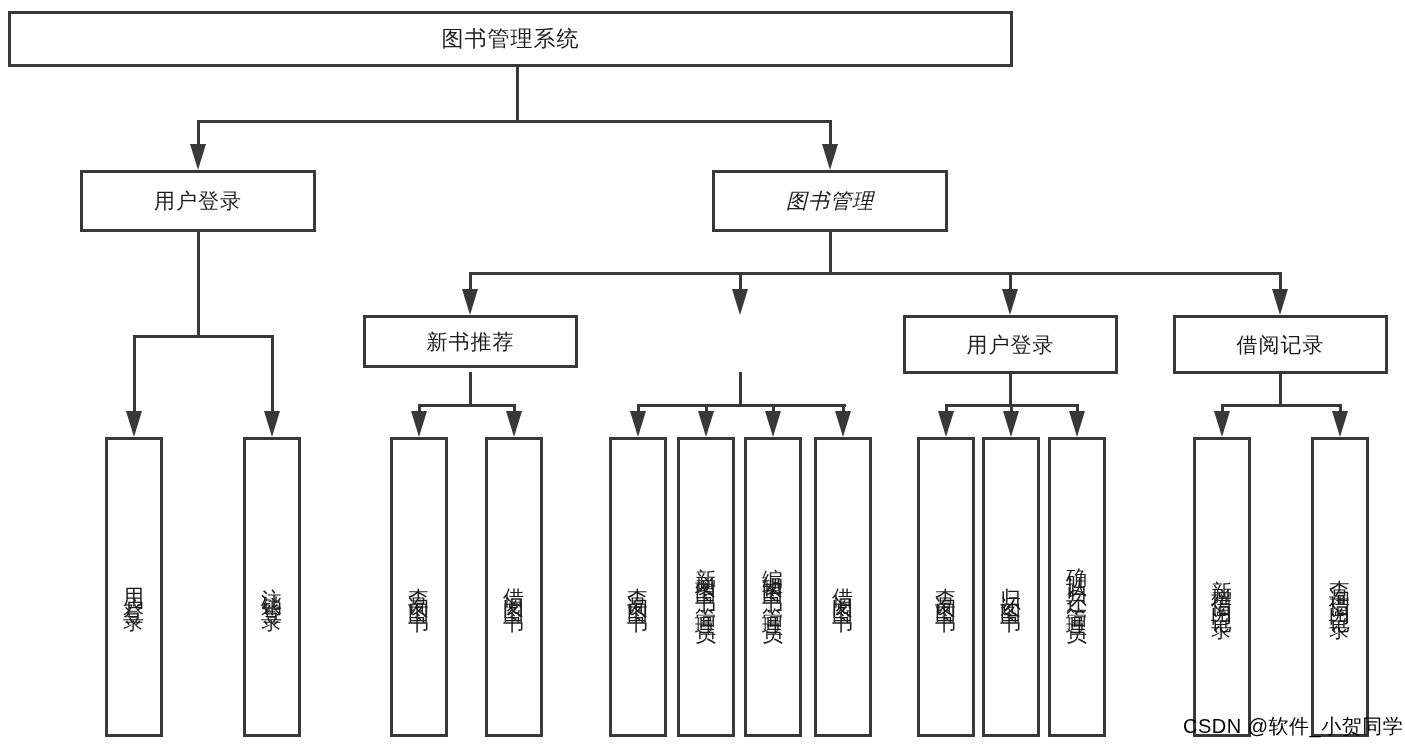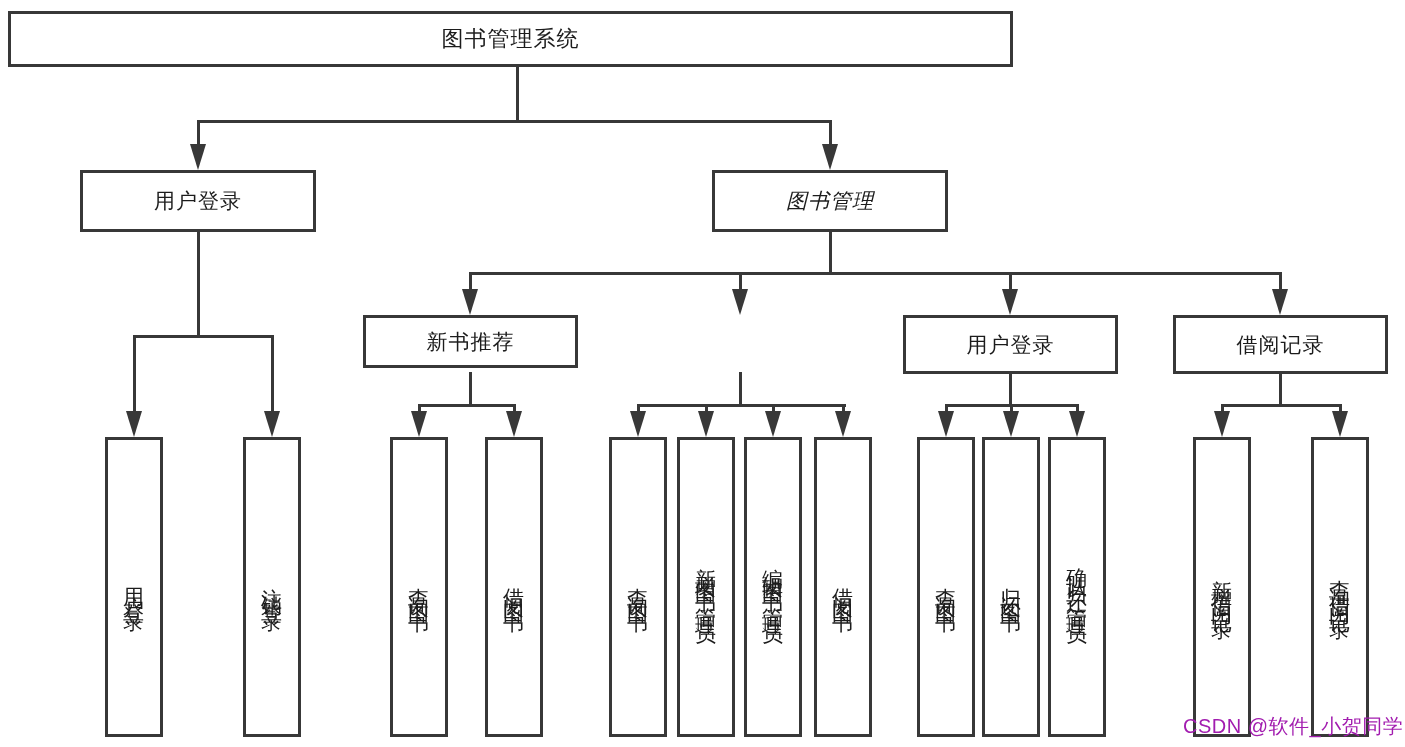--- a/index.html
+++ b/index.html
@@ -51,21 +51,21 @@
     border-left: 8px solid transparent;
     border-right: 8px solid transparent;
     border-top: 26px solid #383838;
     z-index: 1;
   }
   .watermark {
     position: absolute;
     left: 1183px;
     top: 713px;
     font-size: 20px;
-    color: #a21caf;
+    color: #000000;
     z-index: 5;
     white-space: nowrap;
     letter-spacing: 0.5px;
   }
 </style>
 </head>
 <body>
 
 <div class="canvas">
 

